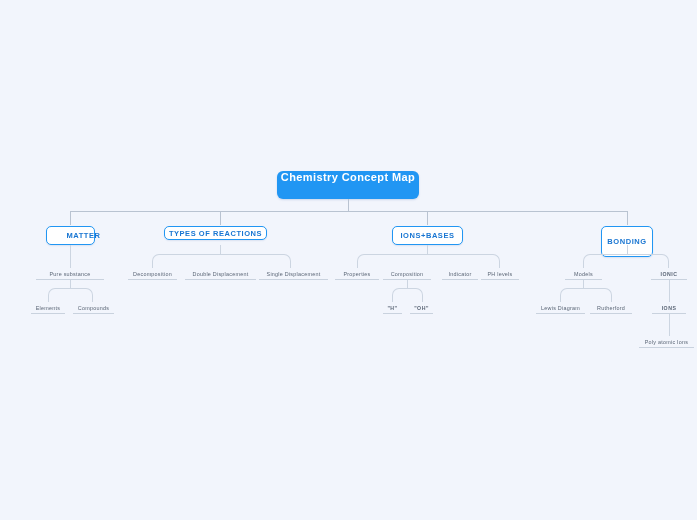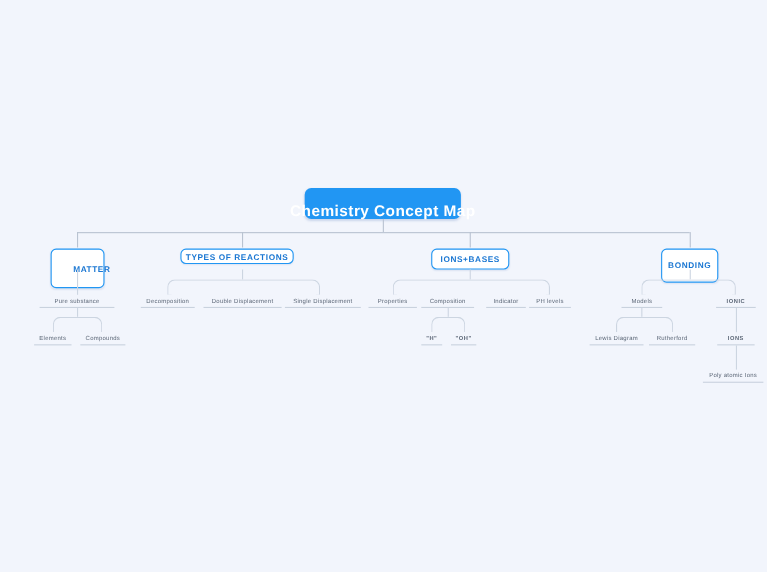--- a/index.html
+++ b/index.html
@@ -24,25 +24,25 @@
   .node {
     position: absolute;
     box-sizing: border-box;
     white-space: nowrap;
   }
   
   .node-root {
     background: #2196f3;
     color: #ffffff;
     border-radius: 6px;
-    font-size: 14px;
+    font-size: 11px;
     font-weight: bold;
     letter-spacing: 0.4px;
     display: flex;
-    align-items: flex-end;
+    align-items: flex-start;
     justify-content: center;
     box-shadow: 0 1px 2px rgba(30,80,160,0.18);
   }
   
   .node-branch {
     background: #ffffff;
     color: #1976d2;
     border: 1.3px solid #2196f3;
     border-radius: 5px;
     font-size: 7.5px;
@@ -103,21 +103,21 @@
 
   <div class="conn conn-v" style="left:348px; top:199px; width:1px; height:12px;"></div>
 
   <div class="conn conn-h" style="left:70px; top:211px; width:557px; height:1px;"></div>
 
   <div class="conn conn-v" style="left:70px; top:211px; width:1px; height:14px;"></div>
   <div class="conn conn-v" style="left:220px; top:211px; width:1px; height:14px;"></div>
   <div class="conn conn-v" style="left:427px; top:211px; width:1px; height:14px;"></div>
   <div class="conn conn-v" style="left:627px; top:211px; width:1px; height:14px;"></div>
 
-  <div class="node node-branch" style="left:46px; top:226px; width:49px; height:36px;padding-left:26px;">
+  <div class="node node-branch" style="left:46px; top:226px; width:49px; height:19px;padding-left:26px;">
     <span>MATTER</span>
   </div>
 
   <div class="conn conn-light-v" style="left:70px; top:245px; width:1px; height:23px;"></div>
 
   <div class="node node-leaf" style="left:36px; top:268px; width:68px; height:12px;">
     <span>Pure substance</span>
   </div>
 
   <div class="conn conn-light-v" style="left:70px; top:280px; width:1px; height:8px;"></div>

